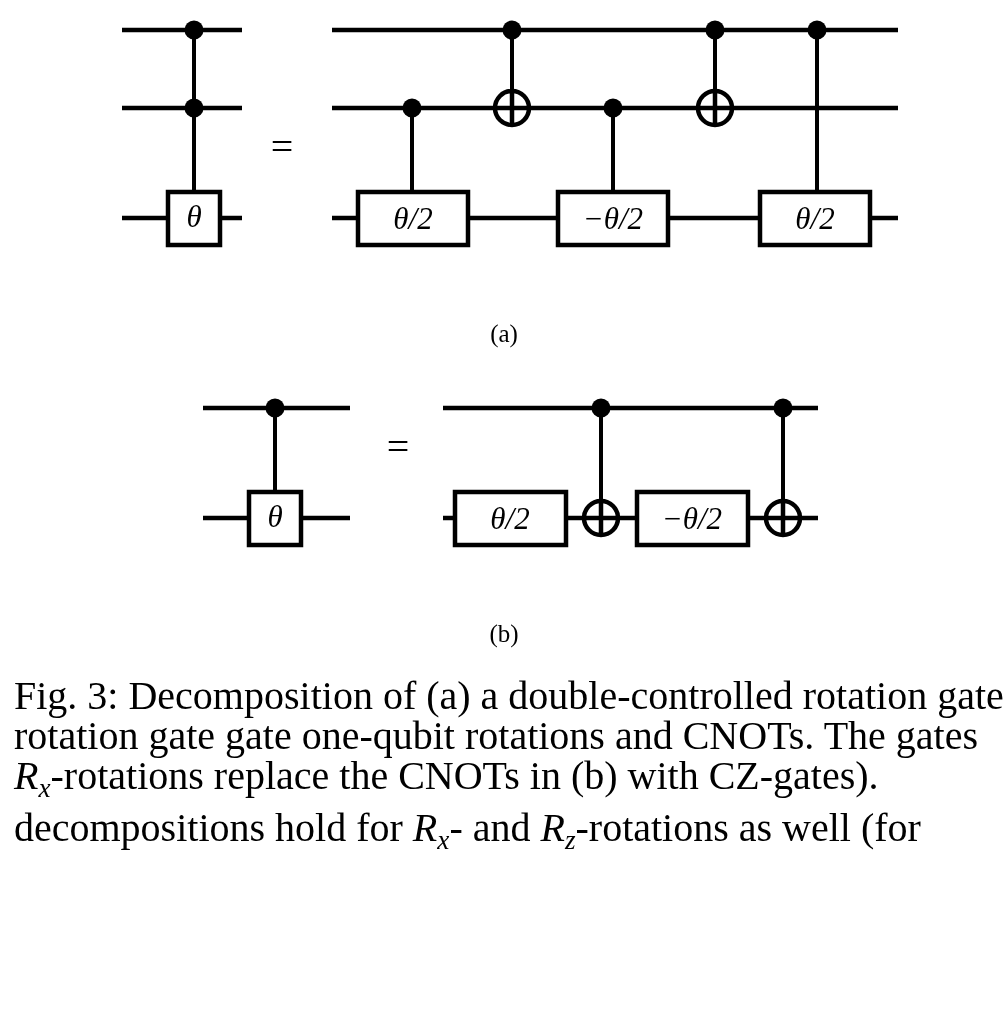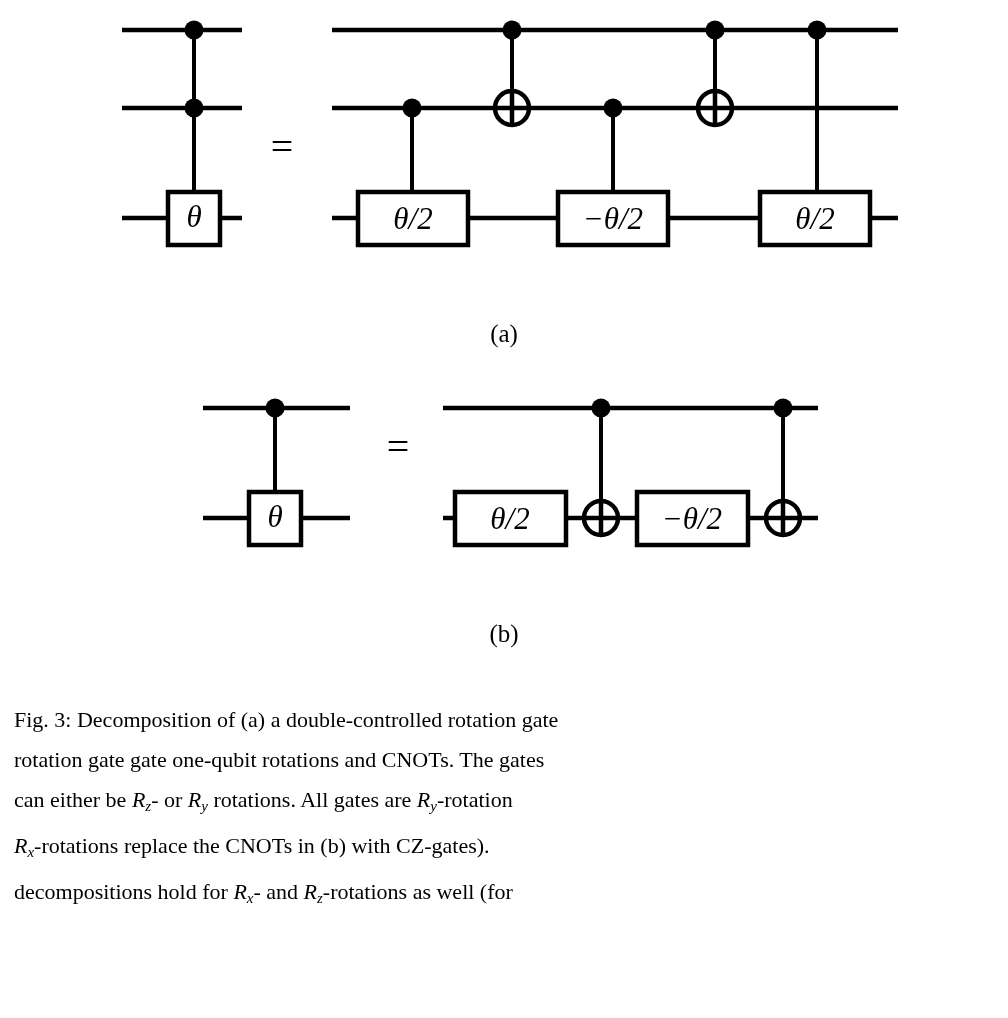--- a/index.html
+++ b/index.html
@@ -29,24 +29,24 @@
     color: #000;
     text-align: center;
     white-space: nowrap;
   }
   #panel-a-label { left: 0; width: 1008px; top: 320px; }
   #panel-b-label { left: 0; width: 1008px; top: 620px; }
 
   #caption {
     position: absolute;
     left: 14px;
-    top: 700px;
+    top: 676px;
     width: 980px;
     font-family: "Liberation Serif", serif;
-    font-size: 22px;
+    font-size: 40px;
     line-height: 40px;
     text-align: justify;
     text-justify: inter-word;
     color: #000;
   }
   #caption .cap-line {
     display: block;
     white-space: nowrap;
   }
   .mi { font-style: italic; }
@@ -173,18 +173,17 @@
 
     <rect x="637" y="102" width="111" height="53" fill="#fff" stroke="#000" stroke-width="4.5"></rect>
     <text class="gate-lbl" x="692" y="139" font-size="31" text-anchor="middle" fill="#000">−θ/2</text>
   </svg>
 
   <div class="panel-label" id="panel-b-label">(b)</div>
 
   <div id="caption">
     <span class="cap-line">Fig. 3: Decomposition of (a) a double-controlled rotation gate</span>
     <span class="cap-line">rotation gate gate one-qubit rotations and CNOTs. The gates</span>
-    <span class="cap-line">can either be <span class="mi">R</span><span class="sub">z</span>- or <span class="mi">R</span><span class="sub">y</span> rotations. All gates are <span class="mi">R</span><span class="sub">y</span>-rotation</span>
     <span class="cap-line"><span class="mi">R</span><span class="sub">x</span>-rotations replace the CNOTs in (b) with CZ-gates).</span>
     <span class="cap-line">decompositions hold for <span class="mi">R</span><span class="sub">x</span>- and <span class="mi">R</span><span class="sub">z</span>-rotations as well (for</span>
   </div>
 
 </div>
 
 </body></html>

